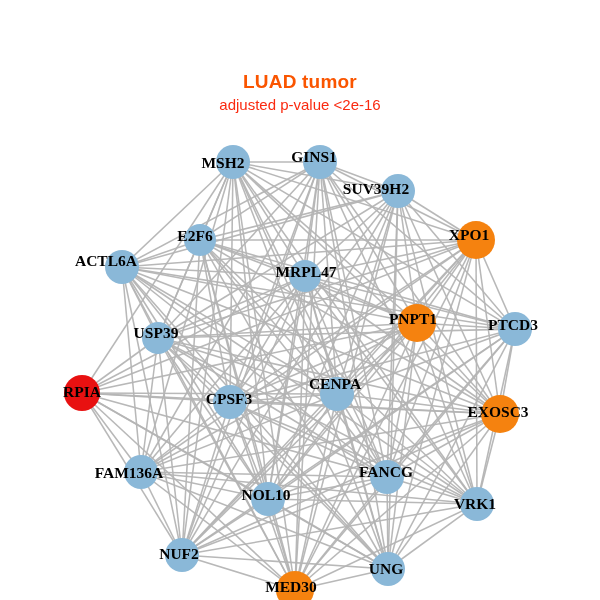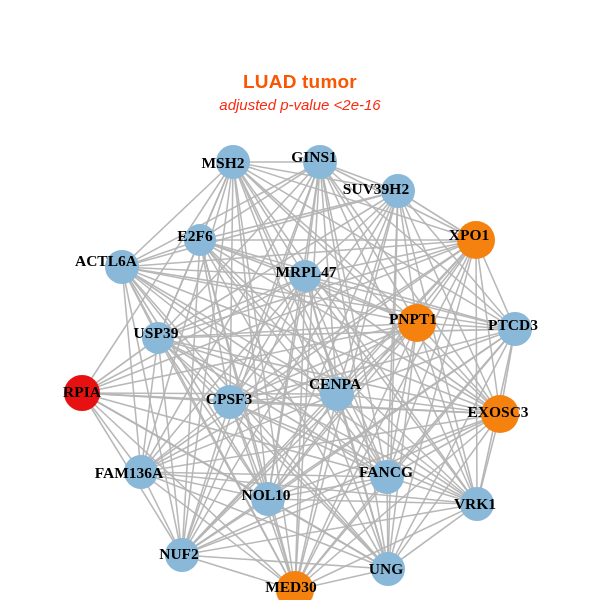--- a/index.html
+++ b/index.html
@@ -32,21 +32,20 @@
     line-height: 23px;
     letter-spacing: 0.2px;
   }
   #chart-subtitle {
     font-family: "Liberation Sans", sans-serif;
     font-size: 15px;
     font-weight: normal;
     color: #fa2a10;
     line-height: 20px;
     margin-top: 2px;
-    font-style: italic;
   }
   #network-svg {
     position: absolute;
     top: 0;
     left: 0;
     width: 600px;
     height: 600px;
   }
   .edge {
     stroke: #b4b4b4;

